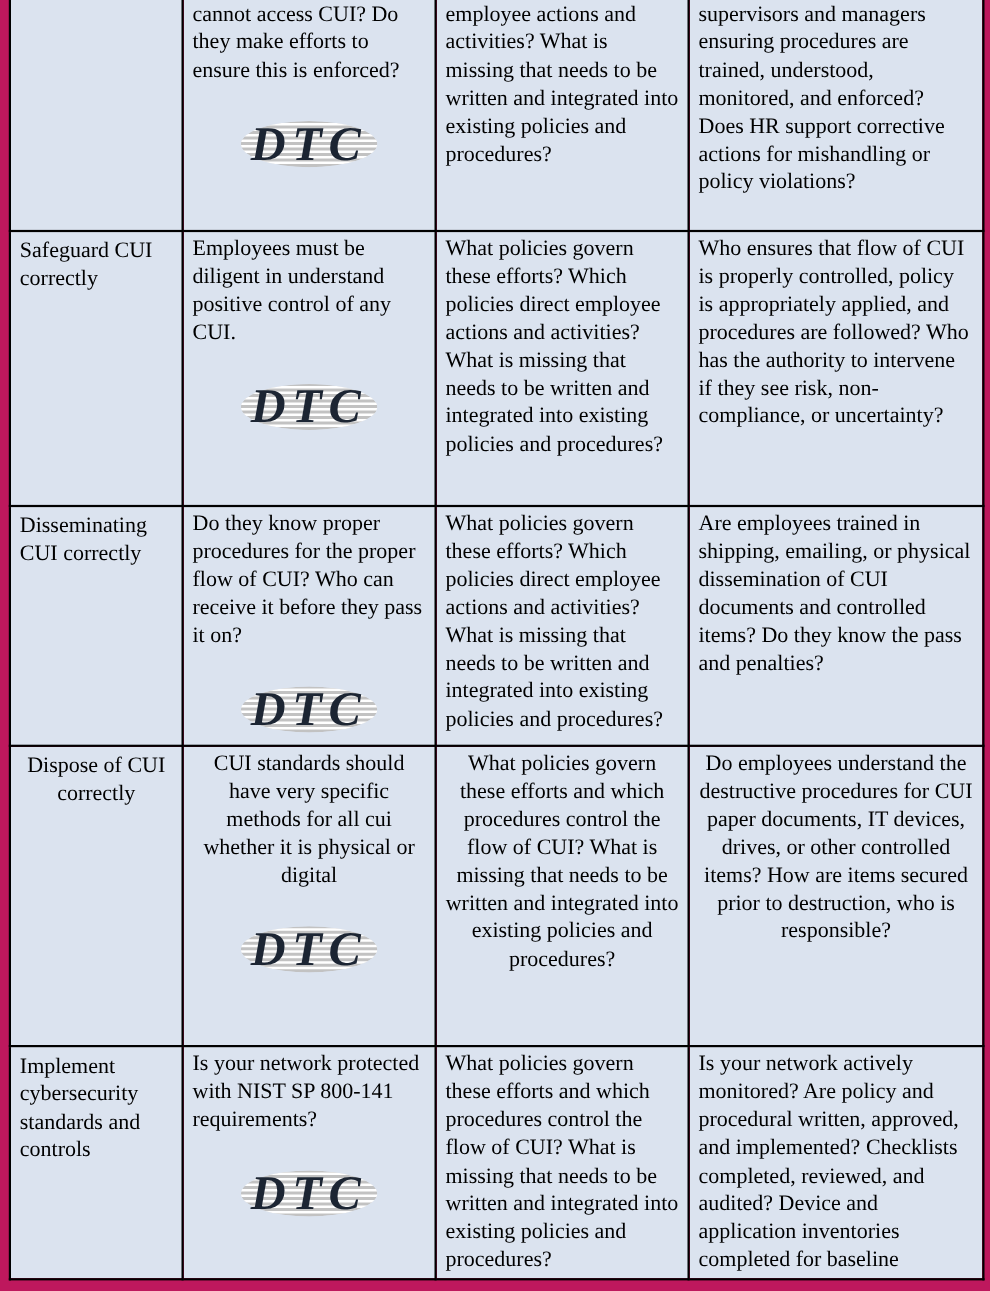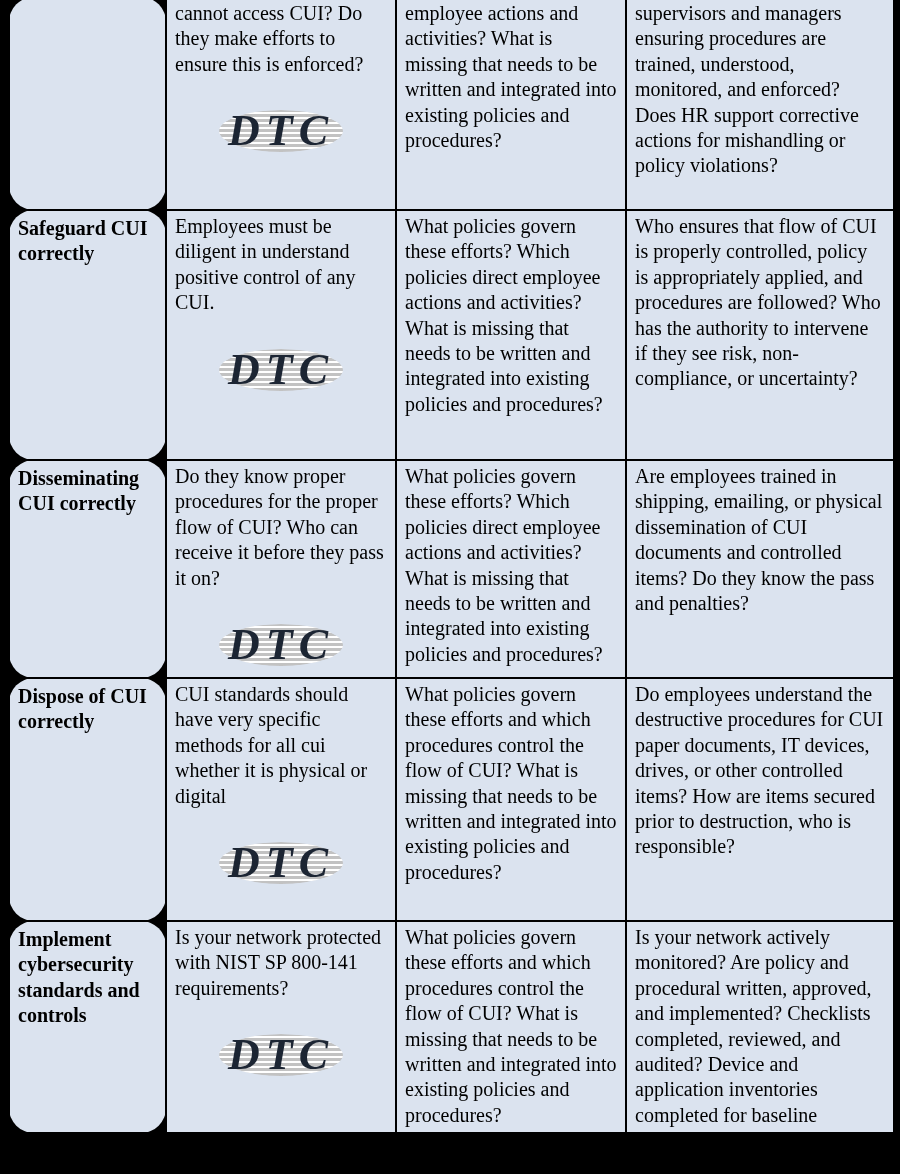--- a/index.html
+++ b/index.html
@@ -6,21 +6,21 @@
   html,body { width:900px; height:1174px; }
   body {
     background:#ffffff;
     font-family:"Liberation Serif", serif;
     color:#000000;
     overflow:hidden;
   }
   .page {
     position:relative;
     width:900px; height:1174px;
-    background:#000000;
+    background:#be185d;
     overflow:hidden;
   }
   table.cui {
     position:absolute;
     left:8px; top:-4px;
     width:885px;
     border-collapse:collapse;
     table-layout:fixed;
   }
   col.c1 { width:157px; }
@@ -29,25 +29,25 @@
   col.c4 { width:268px; }
   td {
     border:2px solid #000000;
     background:#dbe3ef;
     vertical-align:top;
     padding:3px 8px 4px 8px;
     font-size:20px;
     line-height:1.27;
     overflow:hidden;
   }
-  td.topic { font-weight:bold; padding-top:5px;border-radius:25px; }
+  td.topic { font-weight:normal; padding-top:5px; }
   tr.r1 { height:213px; }
   tr.r2 { height:250px; }
   tr.r3 { height:182px; }
-  tr.r4 { height:243px; }
+  tr.r4 { height:273px;text-align:center; }
   tr.r5 { height:172px; }
   .cellwrap { width:100%; height:100%; overflow:hidden; }
   svg.logo {
     display:block;
     width:130px; height:62px;
     margin:20px auto 0 auto;
   }
 </style>
 </head>
 <body>

